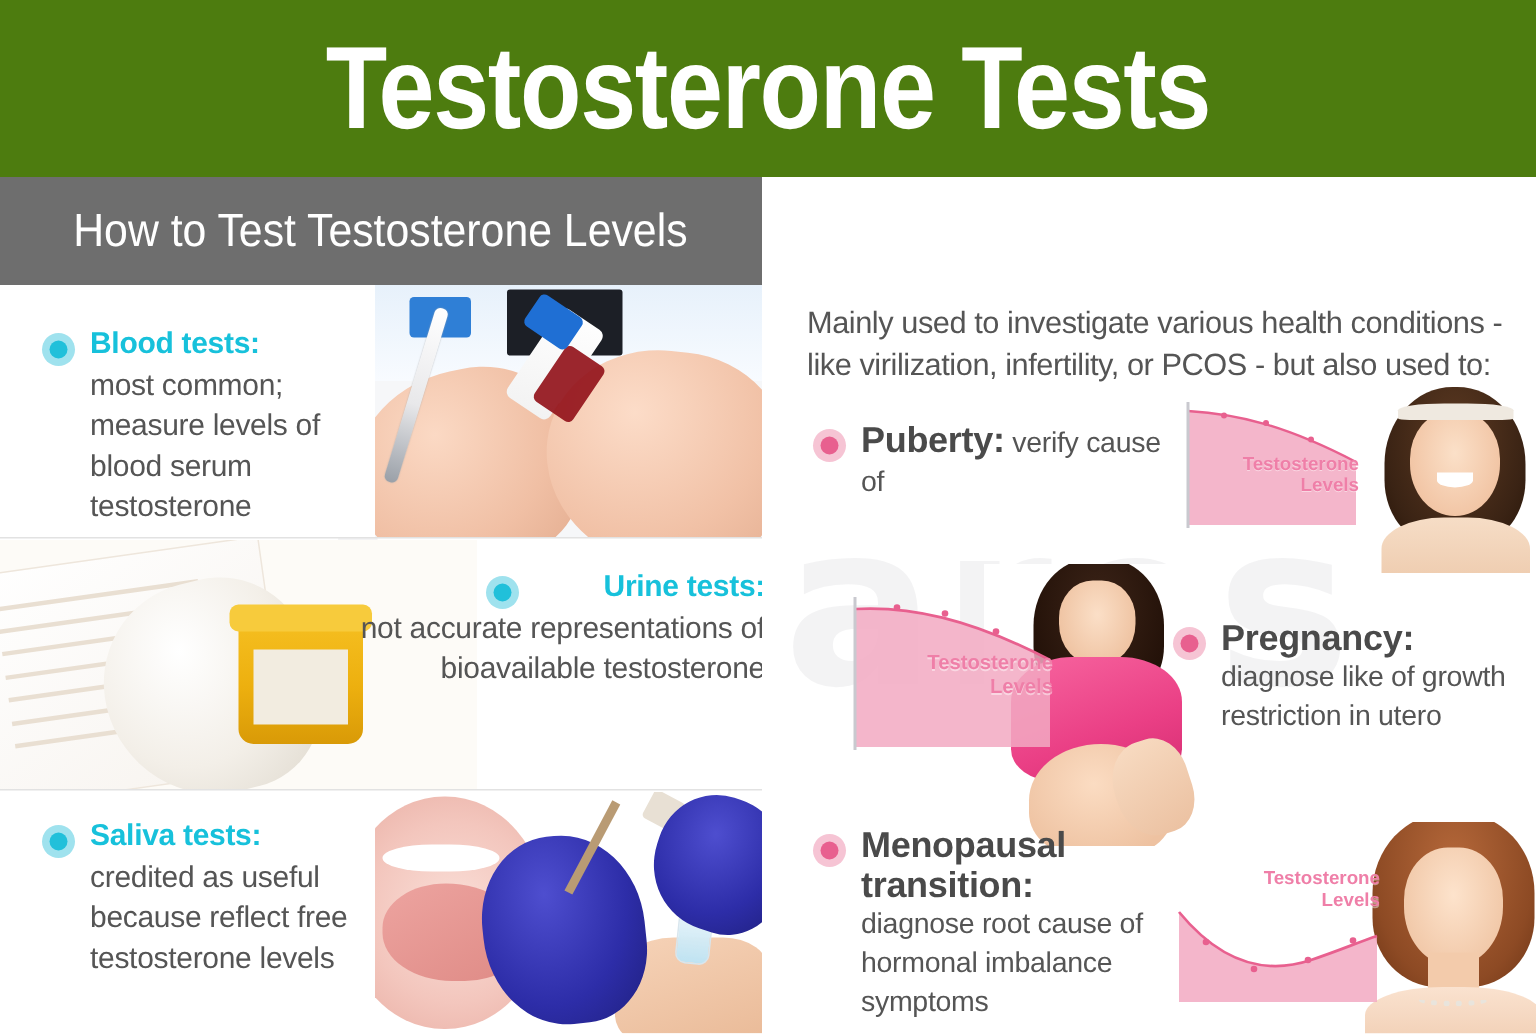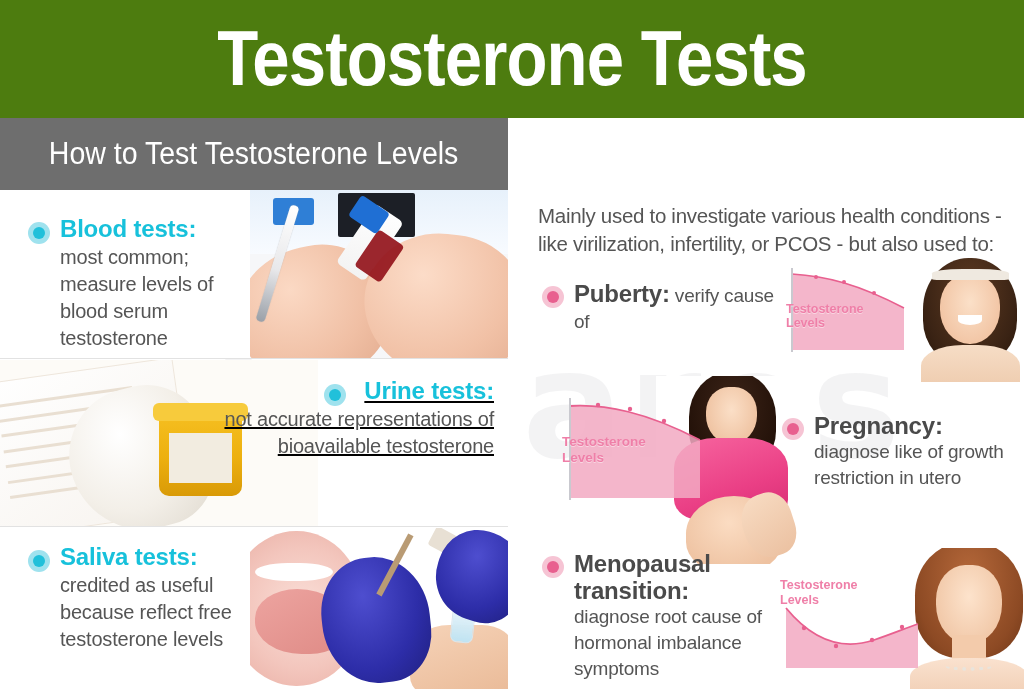--- a/index.html
+++ b/index.html
@@ -74,21 +74,21 @@
   }
   .bullet.pink { background:#f6c4d4; }
   .bullet.pink::after {
     content:""; position:absolute; left:5px; top:5px; width:12px; height:12px;
     border-radius:50%; background:#e8608f;
   }
 
   
   .tblock { position:absolute; }
   .lead-cyan {
-    color:#17c1db; font-weight:700; font-size:24px; line-height:30px;
+    color:#17c1db; font-weight:700; font-size:20px; line-height:30px;
     font-family:"Liberation Sans", sans-serif; letter-spacing:-0.2px;
   }
   .lead-dark {
     color:#4a4a4a; font-weight:700; font-size:24px; line-height:27px;
     font-family:"Liberation Sans", sans-serif; letter-spacing:-0.2px;
   }
   .body-txt {
     color:#555555; font-weight:400; font-size:20px; line-height:27px;
     font-family:"Liberation Sans", sans-serif; letter-spacing:-0.2px;
   }
@@ -215,21 +215,21 @@
      background:#f3cbab; }
   .ph-mature .shoulder { position:absolute; left:0; top:78%; width:100%; height:30%;
      background:linear-gradient(180deg,#fae2cf 0%,#f0cdb2 100%); border-radius:44% 44% 0 0; }
   .ph-mature .necklace { position:absolute; left:30%; top:80%; width:40%; height:7%;
      border-bottom:4px dotted #e9e4dc; border-radius:0 0 50% 50%; }
 
   
   .chart { position:absolute; }
   .chart svg { display:block; width:100%; height:100%; }
   .chart .clabel {
-    position:absolute; left:0; width:100%; text-align:left;
+    position:absolute; left:0; width:100%; text-align:right;
     color:#ef7fa8; font-weight:700; font-size:12.5px; line-height:14px;
     font-family:"Liberation Sans", sans-serif; text-shadow:0 1px 0 rgba(255,255,255,.45);
   }
   .chart.big .clabel { font-size:13.5px; line-height:15px; }
 </style>
 </head>
 <body>
 
 <div id="page">
 
@@ -276,21 +276,21 @@
             <i style="top:54%"></i>
             <i style="top:64%"></i>
             <i style="top:74%"></i>
         </div>
         <div class="glove"></div>
         <div class="cup"></div>
           <div class="cuplabel"></div>
           <div class="cuplid"></div>
       </div>
       <div class="bullet cyan" style="left:324px; top:24px;"></div>
-      <div class="tblock ralign" style="left:156px; top:16px; width:338px;text-decoration:underline;">
+      <div class="tblock ralign" style="left:172px; top:16px; width:338px;">
         <div class="lead-cyan">Urine tests:</div>
         <div class="body-txt">not accurate representations of bioavailable testosterone</div>
       </div>
     </div>
     <div class="rowline" style="top:336px;"></div>
 
     <div class="row r3">
       <div class="photo ph-saliva" style="left:250px; top:0; width:258px; height:161px;">
         <div class="mouth"></div>
           <div class="teeth"></div>

